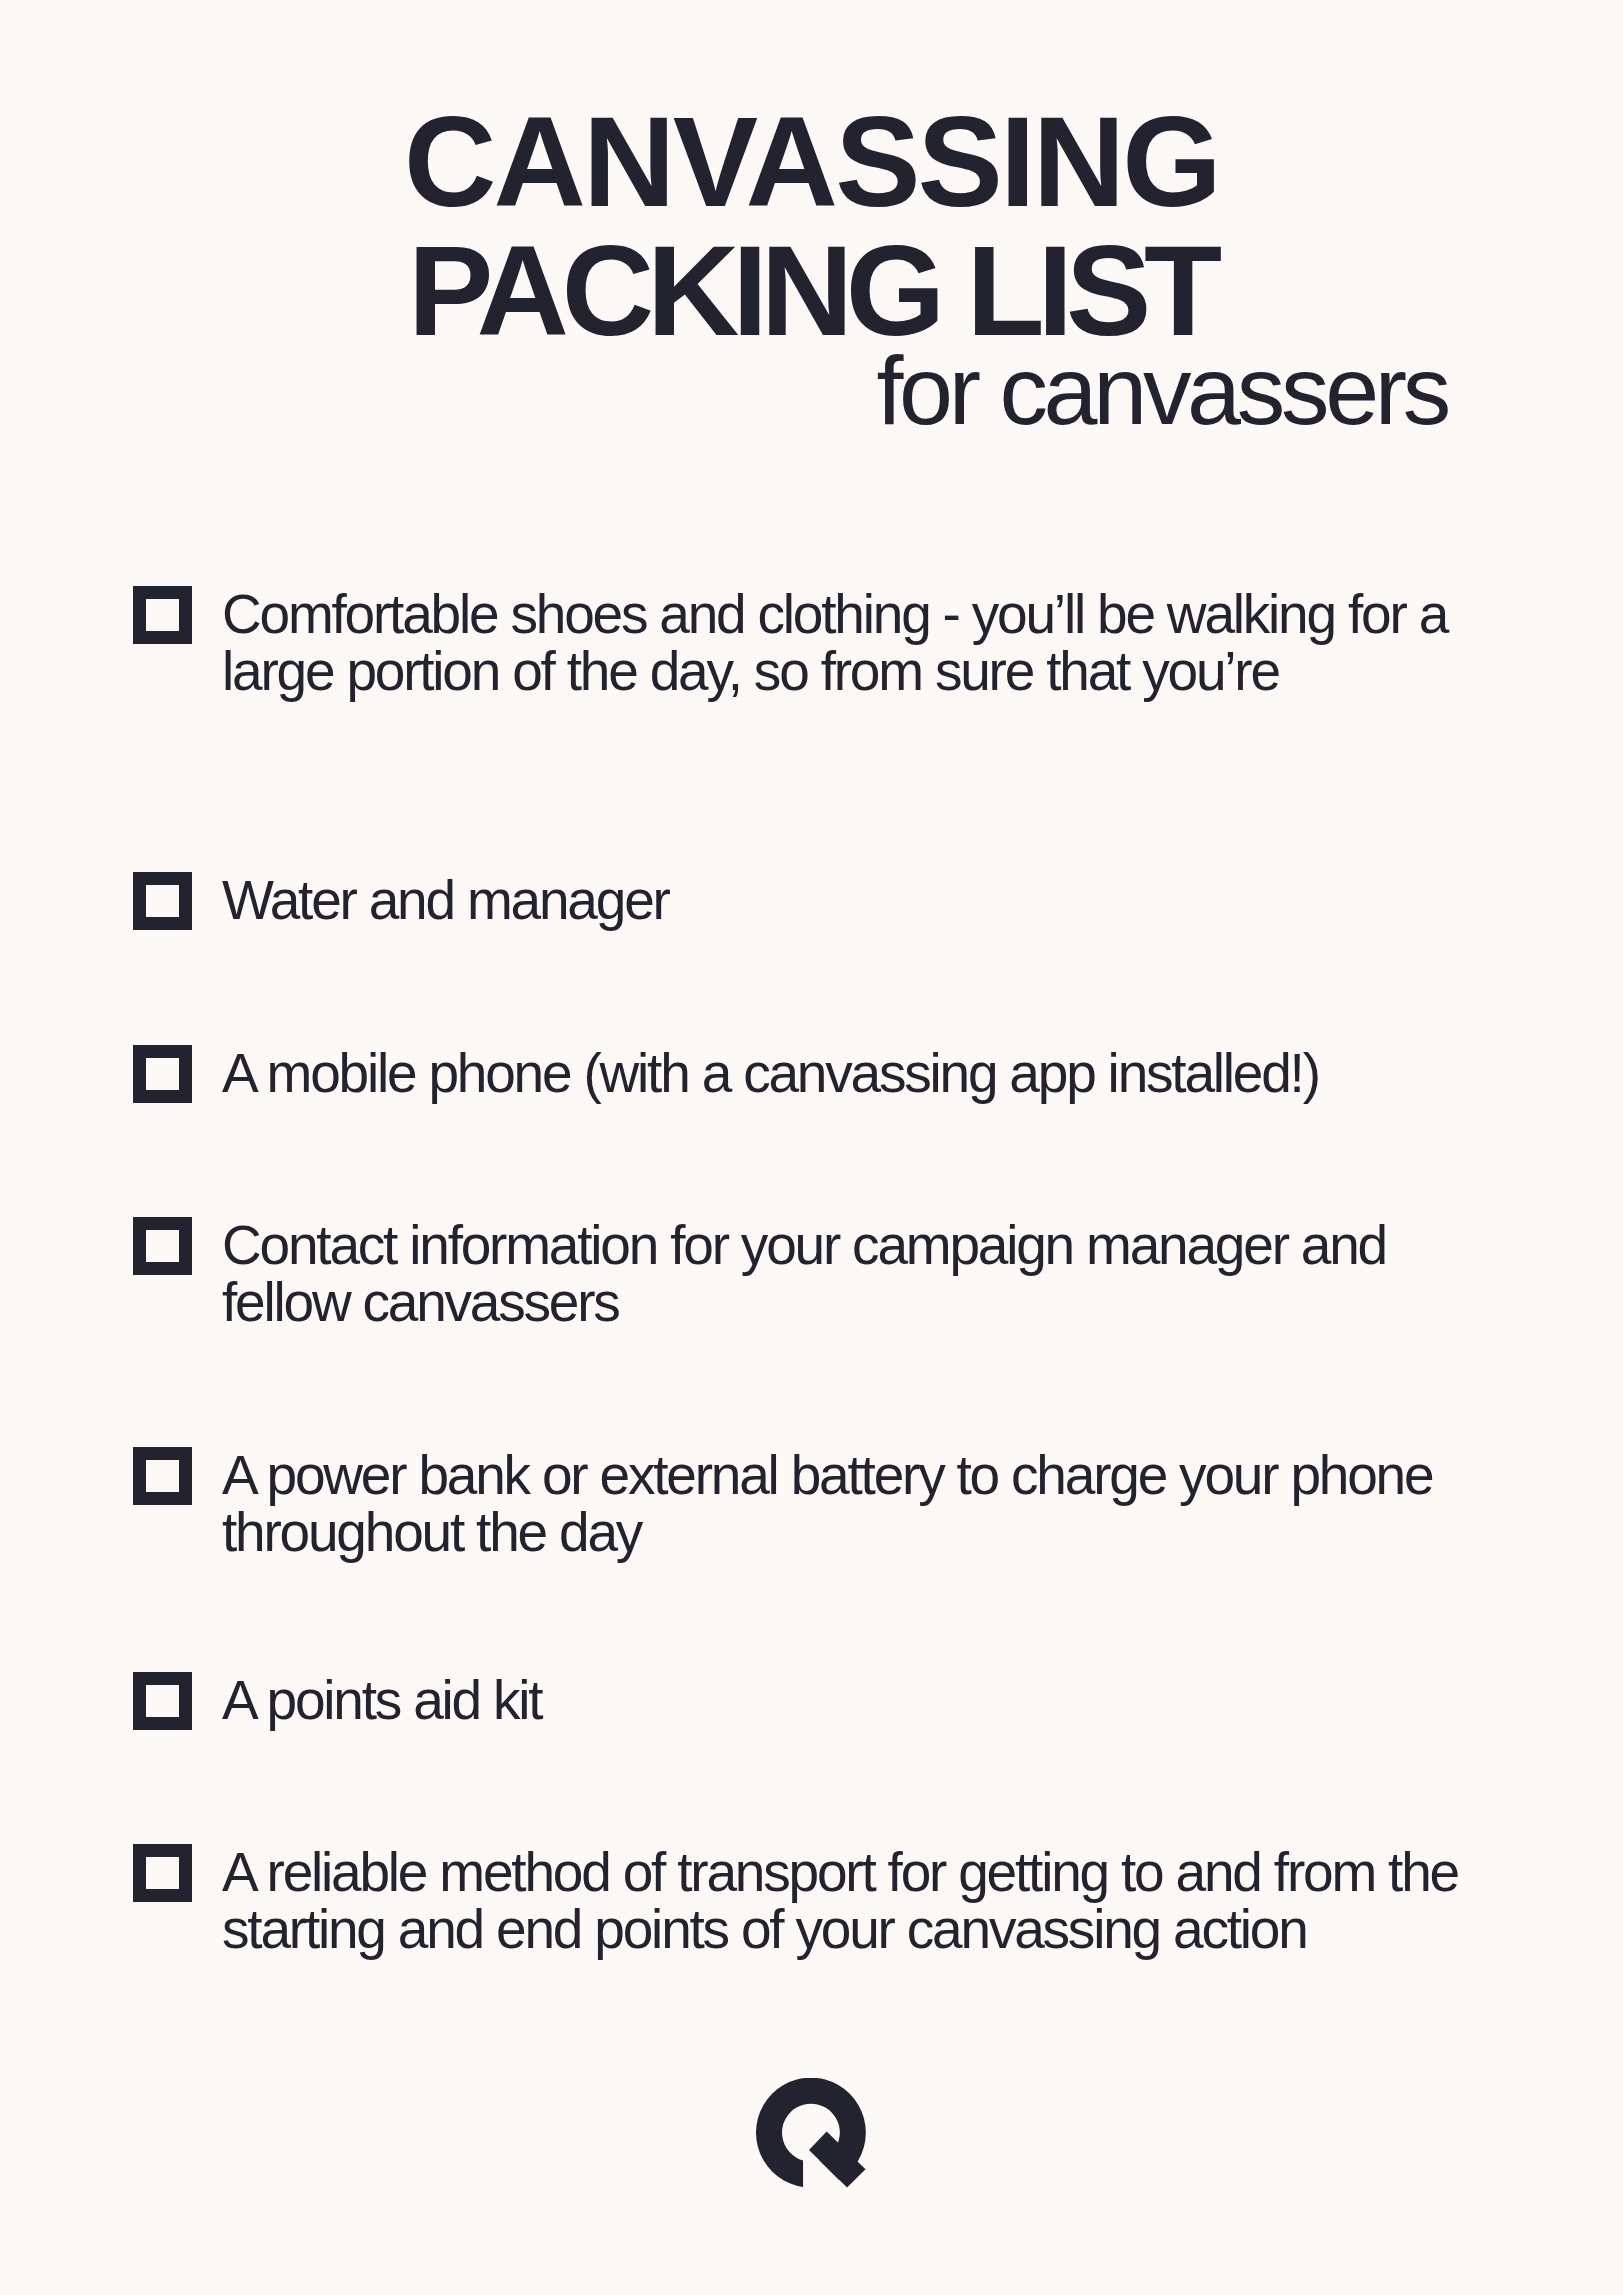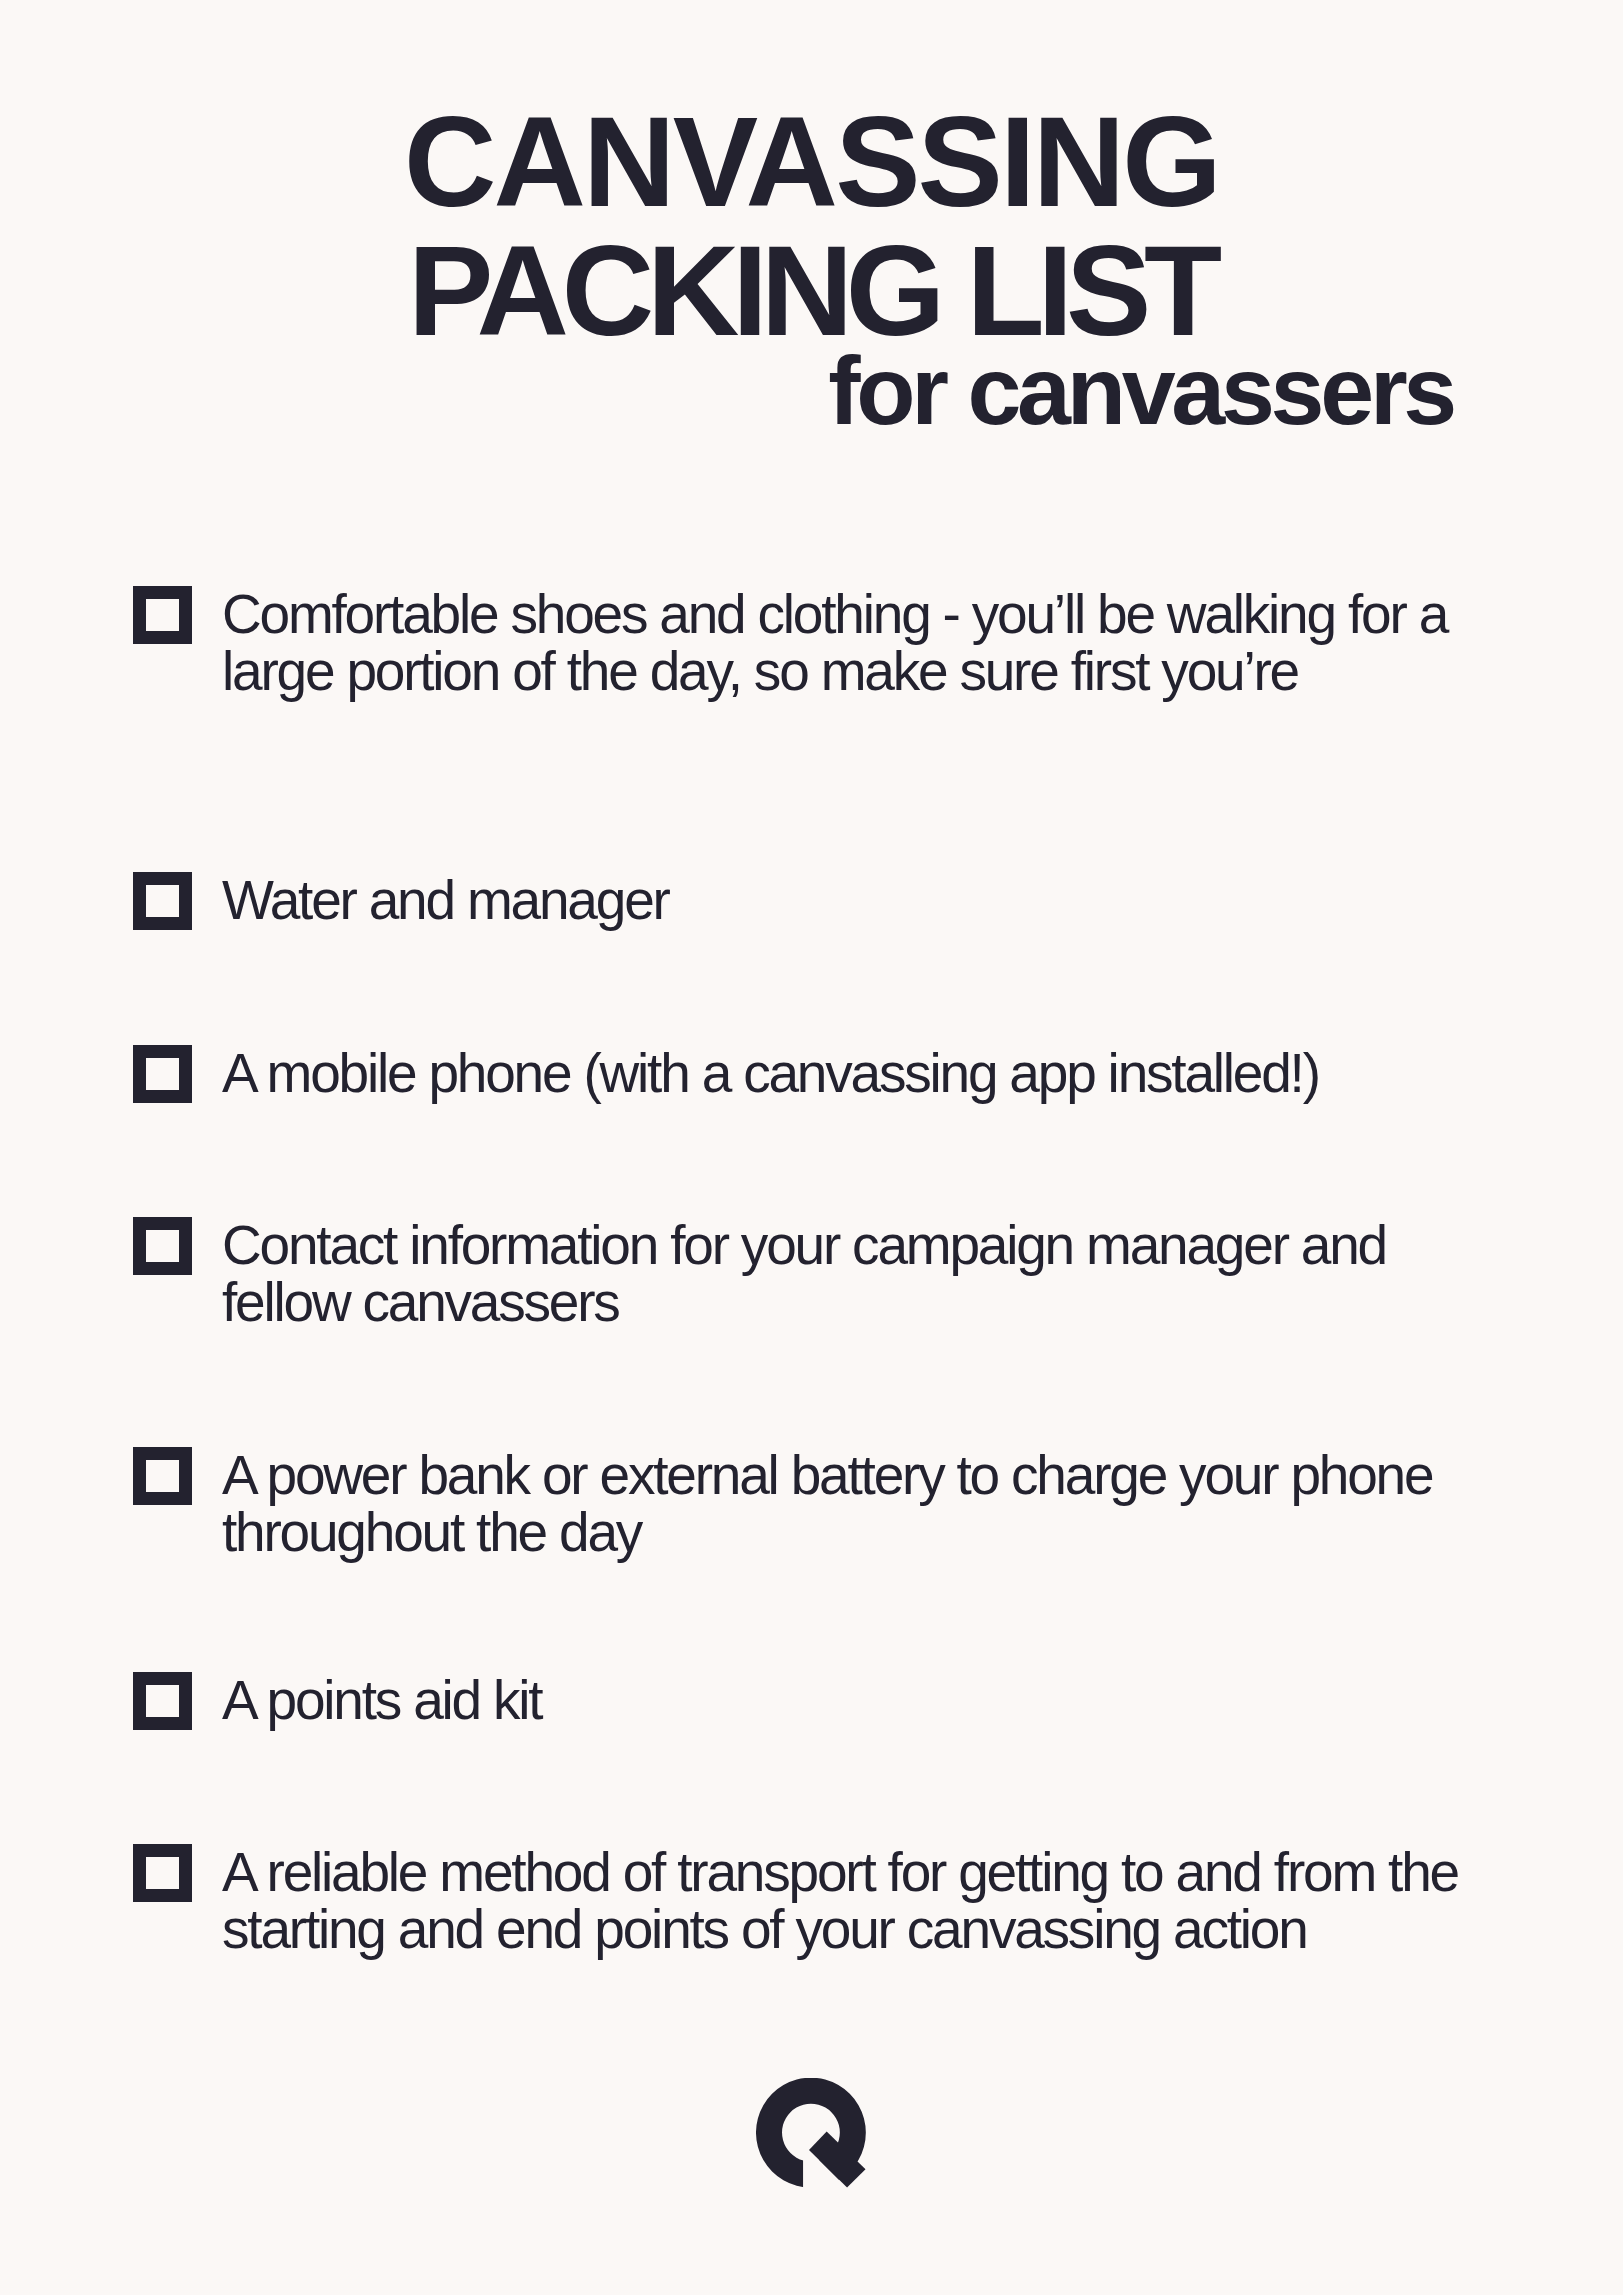--- a/index.html
+++ b/index.html
@@ -33,24 +33,24 @@
     font-size: 128px;
     line-height: 128px;
     letter-spacing: -4.8px;
     white-space: nowrap;
     color: #23222F;
   }
   .title-line.l1 { top: 98px; letter-spacing: -2.9px; }
   .title-line.l2 { top: 227px; letter-spacing: -7.2px; }
   .subtitle {
     position: absolute;
-    right: 170px;
+    right: 176px;
     top: 342px;
     font-family: "Liberation Sans", sans-serif;
-    font-weight: 700;
+    font-weight: 400;
     font-size: 97px;
     line-height: 97px;
     letter-spacing: -4.3px;
     white-space: nowrap;
     color: #23222F;
   }
   .item {
     position: absolute;
     left: 0;
     width: 1623px;
@@ -98,21 +98,21 @@
   <div class="title-line l1">CANVASSING</div>
   <div class="title-line l2">PACKING LIST</div>
   <div class="subtitle">for canvassers</div>
 
   <div>
 
     <div class="item" style="top:586px;">
       <div class="checkbox"></div>
       <div class="item-text">
         <span class="item-line">Comfortable shoes and clothing - you’ll be walking for a</span>
-        <span class="item-line">large portion of the day, so make sure first you’re</span>
+        <span class="item-line">large portion of the day, so from sure that you’re</span>
       </div>
     </div>
 
     <div class="item" style="top:872px;">
       <div class="checkbox"></div>
       <div class="item-text">
         <span class="item-line">Water and manager</span>
       </div>
     </div>
 

